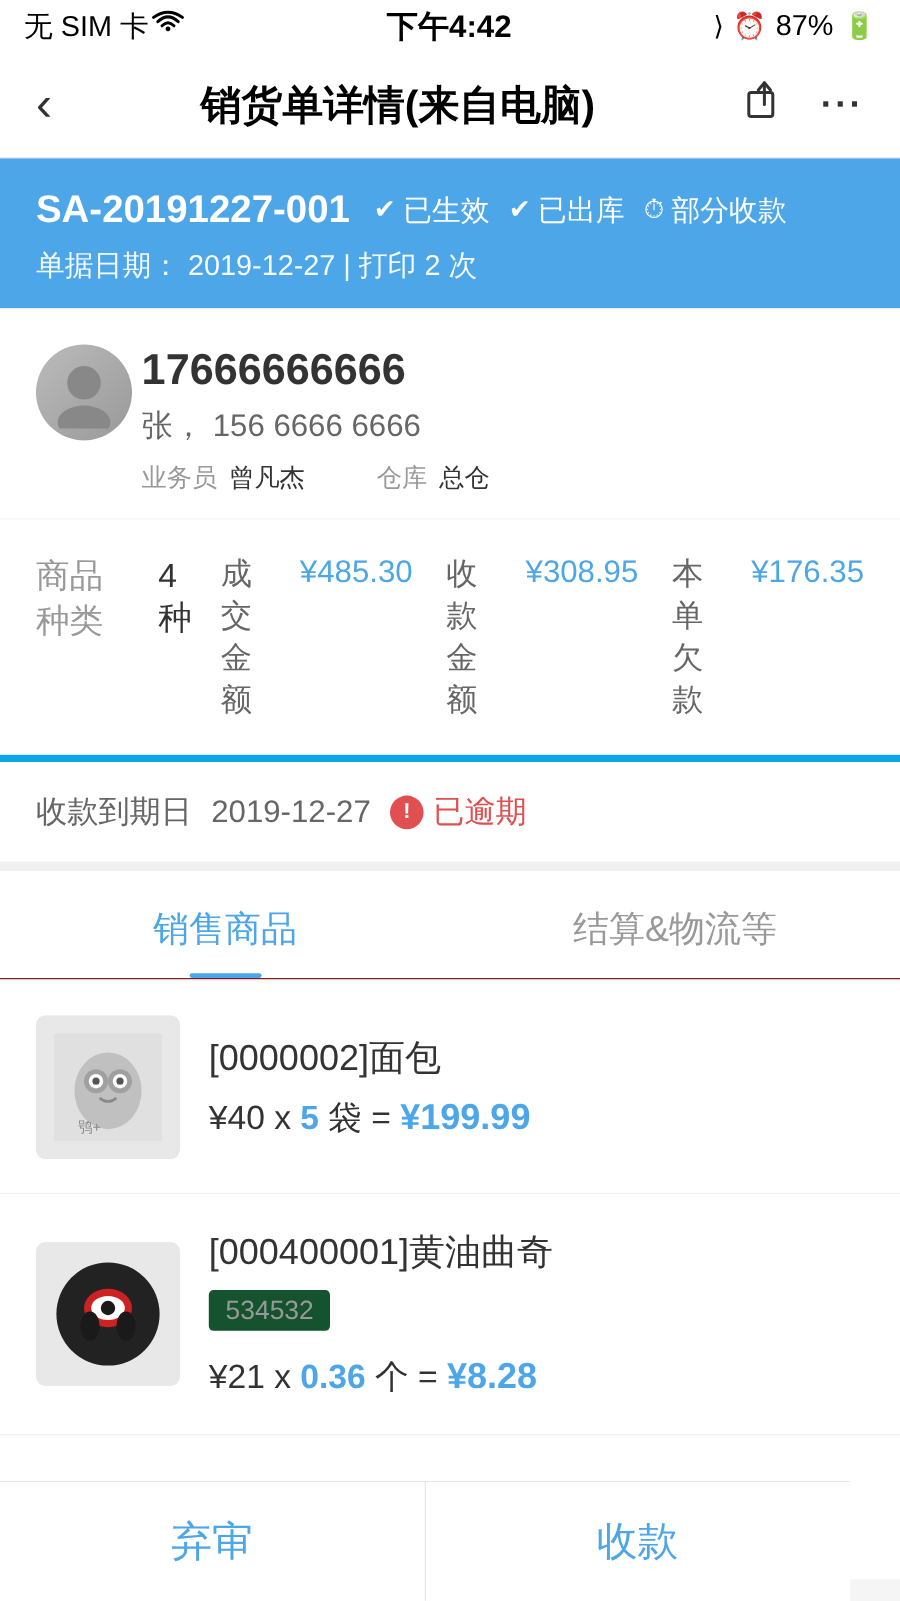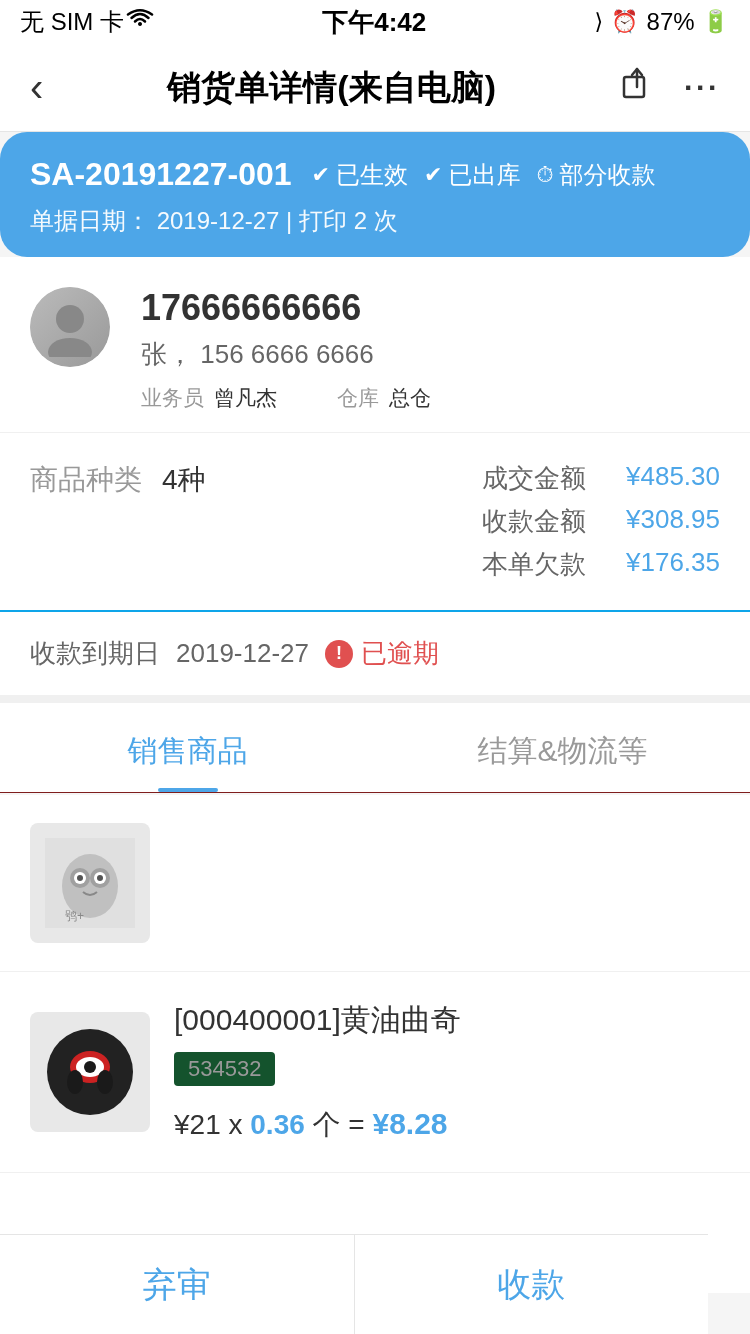--- a/index.html
+++ b/index.html
@@ -40,21 +40,20 @@
     }
     .nav-title { font-size: 34px; font-weight: 600; color: #000; }
     .nav-icons { display: flex; gap: 30px; align-items: center; }
     .nav-back { font-size: 40px; color: #333; cursor: pointer; }
 
     
     .order-header {
       background: #4DA6E8;
       padding: 24px 30px 20px 30px;
       color: #fff;
-      border-radius: 27px;
     }
     .order-id-row {
       display: flex;
       align-items: center;
       gap: 20px;
       margin-bottom: 12px;
     }
     .order-id {
       font-size: 32px;
       font-weight: 700;
@@ -73,21 +72,21 @@
       color: #fff;
     }
     .order-date-row { font-size: 24px; color: #fff; opacity: 0.95; }
 
     
     .customer-section {
       background: #fff;
       padding: 30px 30px 20px 30px;
       display: flex;
       align-items: flex-start;
-      gap: 31px;
+      gap: 8px;
       border-bottom: 1px solid #f0f0f0;
     }
     .avatar {
       width: 80px;
       height: 80px;
       border-radius: 50%;
       background: #ccc;
       display: flex;
       align-items: center;
       justify-content: center;
@@ -108,31 +107,31 @@
     .customer-contact { font-size: 26px; color: #666; margin-bottom: 12px; }
     .customer-meta { display: flex; gap: 60px; font-size: 21px; color: #666; }
     .meta-item { display: flex; gap: 10px; align-items: center; }
     .meta-label { color: #999; }
     .meta-value { color: #333; }
 
     
     .stats-section {
       background: #fff;
       padding: 28px 30px;
-      border-bottom: 2px solid #0ea5e9;
+      border-bottom: 6px solid #0ea5e9;
     }
     .stats-row {
       display: flex;
       justify-content: space-between;
       align-items: flex-start;
     }
     .stats-left { font-size: 28px; color: #666; display: flex; gap: 20px; align-items: center; }
     .stats-label { color: #999; }
     .stats-count { color: #333; font-weight: 500; }
-    .stats-right { display: flex; flex-direction: column; gap: 8px; text-align: right; }
+    .stats-right { display: flex; flex-direction: row; gap: 8px; text-align: right; }
     .amount-row { display: flex; justify-content: space-between; gap: 40px; font-size: 26px; }
     .amount-label { color: #666; }
     .amount-value { color: #4DA6E8; font-weight: 500; }
 
     
     .due-section {
       background: #fff;
       padding: 24px 30px;
       font-size: 26px;
       color: #666;
@@ -408,20 +407,33 @@
           <circle cx="55" cy="40" r="10" fill="#a0a0a0"></circle>
           <circle cx="35" cy="40" r="6" fill="#fff"></circle>
           <circle cx="55" cy="40" r="6" fill="#fff"></circle>
           <circle cx="35" cy="40" r="3" fill="#555"></circle>
           <circle cx="55" cy="40" r="3" fill="#555"></circle>
           <path d="M38 54 Q45 60 52 54" stroke="#888" stroke-width="2" fill="none"></path>
           <text x="20" y="82" font-size="12" fill="#888">鸮+</text>
         </svg>
       </div>
     </div>
+    <div class="product-info">
+      <div class="product-name">
+        <span>[0000002]</span><span>面包</span>
+      </div>
+      <div class="product-price">
+        <span>¥40</span>
+        <span> x </span>
+        <span class="price-highlight">5</span>
+        <span>袋</span>
+        <span> = </span>
+        <span class="price-total">¥199.99</span>
+      </div>
+    </div>
   </div>
 
   <div class="product-item">
     <div class="product-img">
       <div class="product-img-placeholder">
 
         <svg width="90" height="90" viewBox="0 0 90 90" fill="none">
           <circle cx="45" cy="45" r="43" fill="#222"></circle>
           <circle cx="45" cy="38" rx="18" ry="18" fill="#fff"></circle>
 

